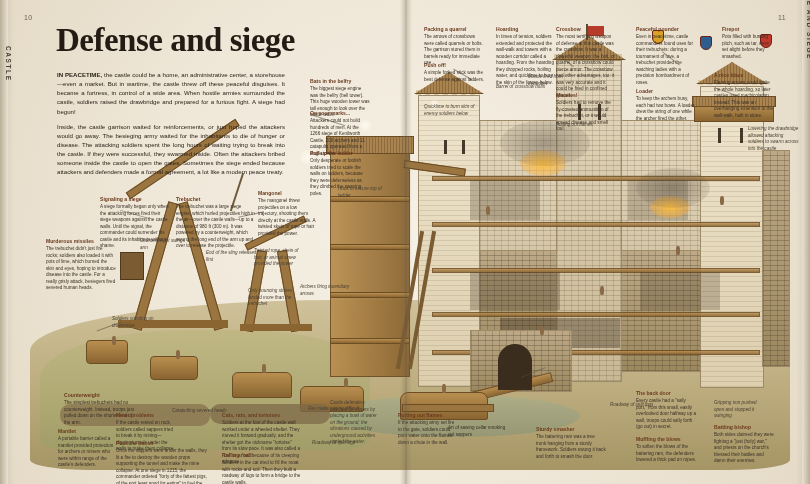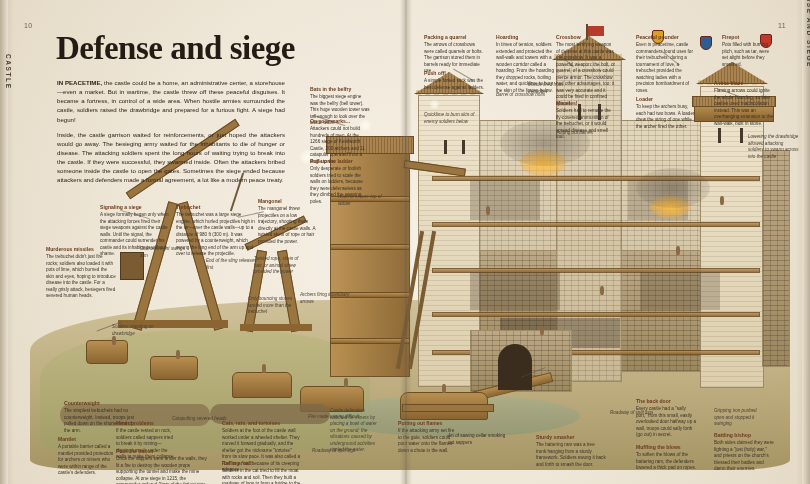--- a/index.html
+++ b/index.html
@@ -58,21 +58,21 @@
   .cap.narrow{width:52px;}
   .cap.w60{width:60px;}
   .cap.w70{width:70px;}
   .cap.w80{width:80px;}
   .cap.w95{width:95px;}
   .cap.italic{font-style:italic;color:#4b4134;}
   .lead{position:absolute;background:#5d5142;opacity:.55;}
 
   
   .art{position:absolute;left:0;top:0;width:810px;height:484px;z-index:2;pointer-events:none;}
-  .txtlayer{position:absolute;left:0;top:8px;width:810px;height:464px;z-index:6;}
+  .txtlayer{position:absolute;left:0;top:0;width:810px;height:464px;z-index:6;}
   .flat{position:absolute;}
 
   .stone{
     background:
       repeating-linear-gradient(0deg, rgba(90,74,52,.22) 0 1px, rgba(0,0,0,0) 1px 5px),
       repeating-linear-gradient(90deg, rgba(90,74,52,.18) 0 1px, rgba(0,0,0,0) 1px 7px),
       linear-gradient(180deg,#e3d7bd,#c9b894);
     border:.5px solid #9d8a68;
   }
   .stone.dark{background:

